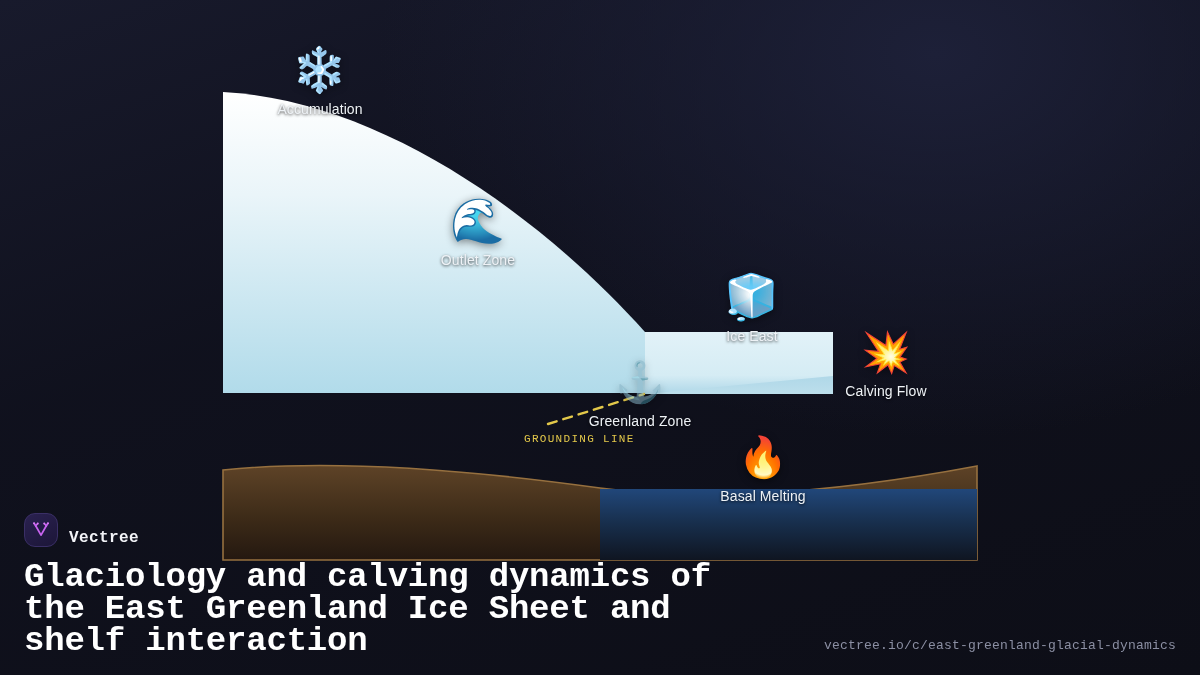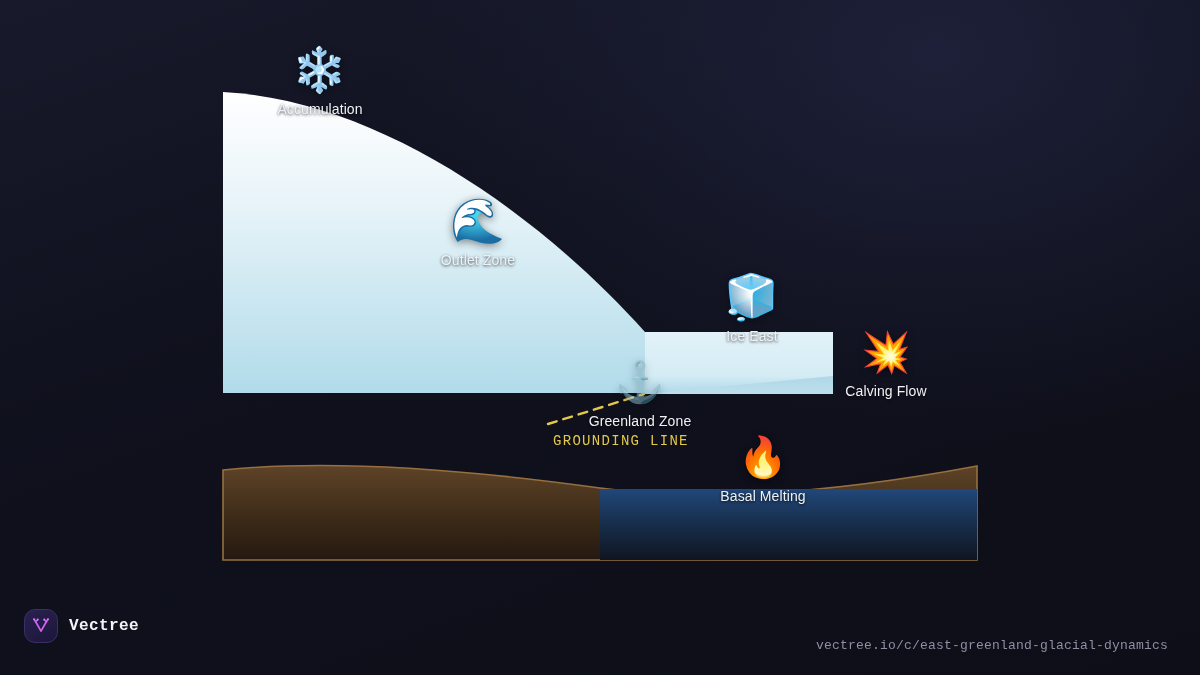--- a/index.html
+++ b/index.html
@@ -51,37 +51,36 @@
     letter-spacing:.1px;
     text-shadow:0 1px 3px rgba(0,0,0,.75);
     white-space:nowrap;
   }
   .marker.anchor-marker .glyph { opacity:.55; }
 
   
   #grounding-line-tag {
     position:absolute;
     font-family:"Liberation Mono", monospace;
-    font-size:14px;
+    font-size:11px;
     letter-spacing:1.3px;
     color:#e3c84a;
     white-space:nowrap;
-    margin-left:29px;
   }
 
   
   #footer {
     position:absolute;
     left:0; bottom:0;
     width:1200px;
     padding:0 24px 18px 24px;
   }
   #brand {
     display:flex;
-    align-items:center;
+    align-items:flex-end;
     gap:11px;
     margin-bottom:14px;
   }
   #brand-logo {
     width:34px; height:34px;
     border-radius:11px;
     background:linear-gradient(150deg,#2a2150 0%, #1c1638 100%);
     border:1px solid #3a2f66;
     display:flex; align-items:center; justify-content:center;
     flex:none;
@@ -98,21 +97,21 @@
     font-size:34px;
     font-weight:bold;
     line-height:32px;
     color:#ffffff;
     letter-spacing:-0.2px;
     max-width:790px;
     white-space:pre-line;
   }
   #page-url {
     position:absolute;
-    right:32px;
+    right:24px;
     bottom:22px;
     font-family:"Liberation Mono", monospace;
     font-size:13px;
     color:#8b8fa3;
     letter-spacing:.2px;
   }
 </style>
 </head>
 <body>
 
@@ -203,17 +202,20 @@
             <path d="M17.8 7.4 L15.8 5.2"></path>
           </g>
           <circle cx="4.4" cy="4.7" r="1.15" fill="#d87bf5"></circle>
           <circle cx="8.5" cy="4.9" r="1.05" fill="#d87bf5"></circle>
           <circle cx="19.6" cy="4.7" r="1.15" fill="#d87bf5"></circle>
           <circle cx="15.5" cy="4.9" r="1.05" fill="#d87bf5"></circle>
         </svg>
       </div>
       <div id="brand-name">Vectree</div>
     </div>
+    <div id="headline">Glaciology and calving dynamics of
+the East Greenland Ice Sheet and
+shelf interaction</div>
   </div>
 
   <div id="page-url">vectree.io/c/east-greenland-glacial-dynamics</div>
 
 </div>
 
 </body></html>

